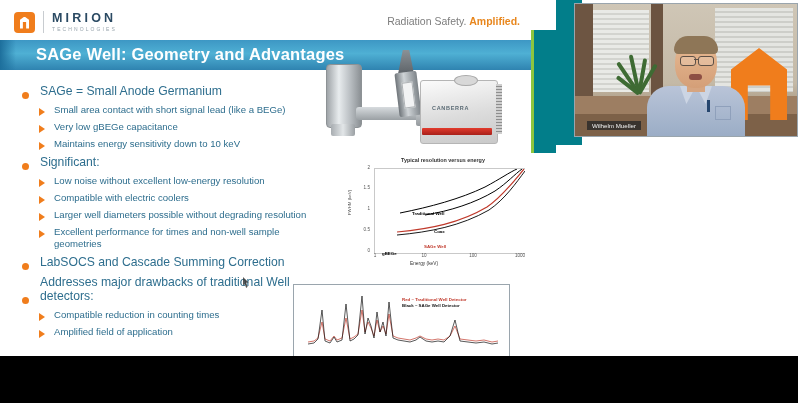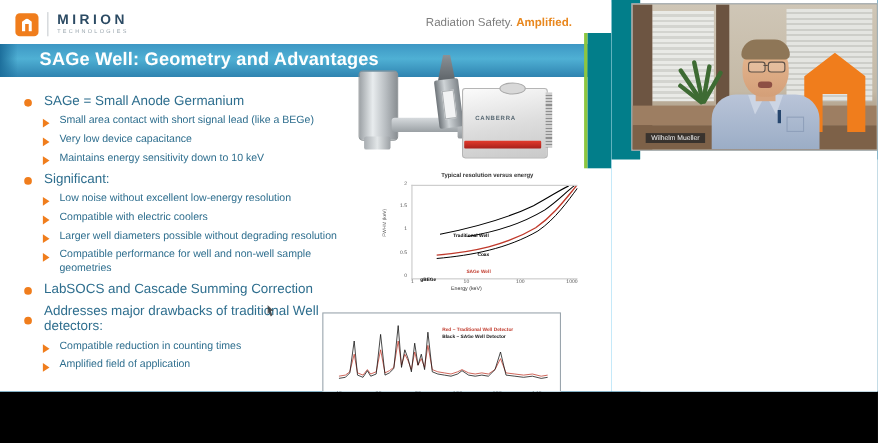--- a/index.html
+++ b/index.html
@@ -28,21 +28,21 @@
   .title-band:before{content:"";position:absolute;left:0;top:0;width:16px;height:100%;
     background:linear-gradient(90deg,#1d6f9c,rgba(29,111,156,0));}
   .slide-title{position:absolute;left:36px;top:45px;font-size:16.5px;font-weight:bold;
     color:#ffffff;letter-spacing:.2px;}
 
   .teal-edge{position:absolute;right:0;top:30px;width:22px;height:123px;background:#027e8a;}
   .teal-edge:before{content:"";position:absolute;left:-3px;top:0;width:3px;height:100%;background:#8dc63f;}
 
   
   .body{position:absolute;left:22px;top:84px;width:300px;}
-  .b1{display:flex;align-items:center;margin:0 0 5px 0;}
+  .b1{display:flex;align-items:flex-end;margin:0 0 5px 0;}
   .b1 .dot{width:7px;height:7px;border-radius:50%;background:#F07D1C;margin:5px 11px 0 0;flex:none;}
   .b1 .txt{font-size:12.2px;color:#2E6E8E;line-height:1.22;}
   .b2{display:flex;align-items:flex-start;margin:0 0 5px 17px;}
   .b2 .tri{width:0;height:0;border-left:6px solid #F07D1C;border-top:4px solid transparent;
     border-bottom:4px solid transparent;margin:4px 9px 0 0;flex:none;}
   .b2 .txt{font-size:9.6px;color:#2E6E8E;line-height:1.25;}
   .grp{margin-bottom:3px;}
 
   
   .photo{position:absolute;left:312px;top:44px;width:192px;height:112px;}
@@ -190,21 +190,21 @@
         <div class="b1">
           <div class="dot"></div>
           <div class="txt">SAGe = Small Anode Germanium</div>
         </div>
         <div class="b2">
           <div class="tri"></div>
           <div class="txt">Small area contact with short signal lead (like a BEGe)</div>
         </div>
         <div class="b2">
           <div class="tri"></div>
-          <div class="txt">Very low device capacitance</div>
+          <div class="txt">Very low gBEGe capacitance</div>
         </div>
         <div class="b2">
           <div class="tri"></div>
           <div class="txt">Maintains energy sensitivity down to 10 keV</div>
         </div>
       </div>
 
       <div class="grp">
         <div class="b1">
           <div class="dot"></div>
@@ -217,21 +217,21 @@
         <div class="b2">
           <div class="tri"></div>
           <div class="txt">Compatible with electric coolers</div>
         </div>
         <div class="b2">
           <div class="tri"></div>
           <div class="txt">Larger well diameters possible without degrading resolution</div>
         </div>
         <div class="b2">
           <div class="tri"></div>
-          <div class="txt">Compatible performance for well and non-well sample geometries</div>
+          <div class="txt">Excellent performance for times and non-well sample geometries</div>
         </div>
       </div>
 
       <div class="grp">
         <div class="b1">
           <div class="dot"></div>
           <div class="txt">LabSOCS and Cascade Summing Correction</div>
         </div>
       </div>
 

